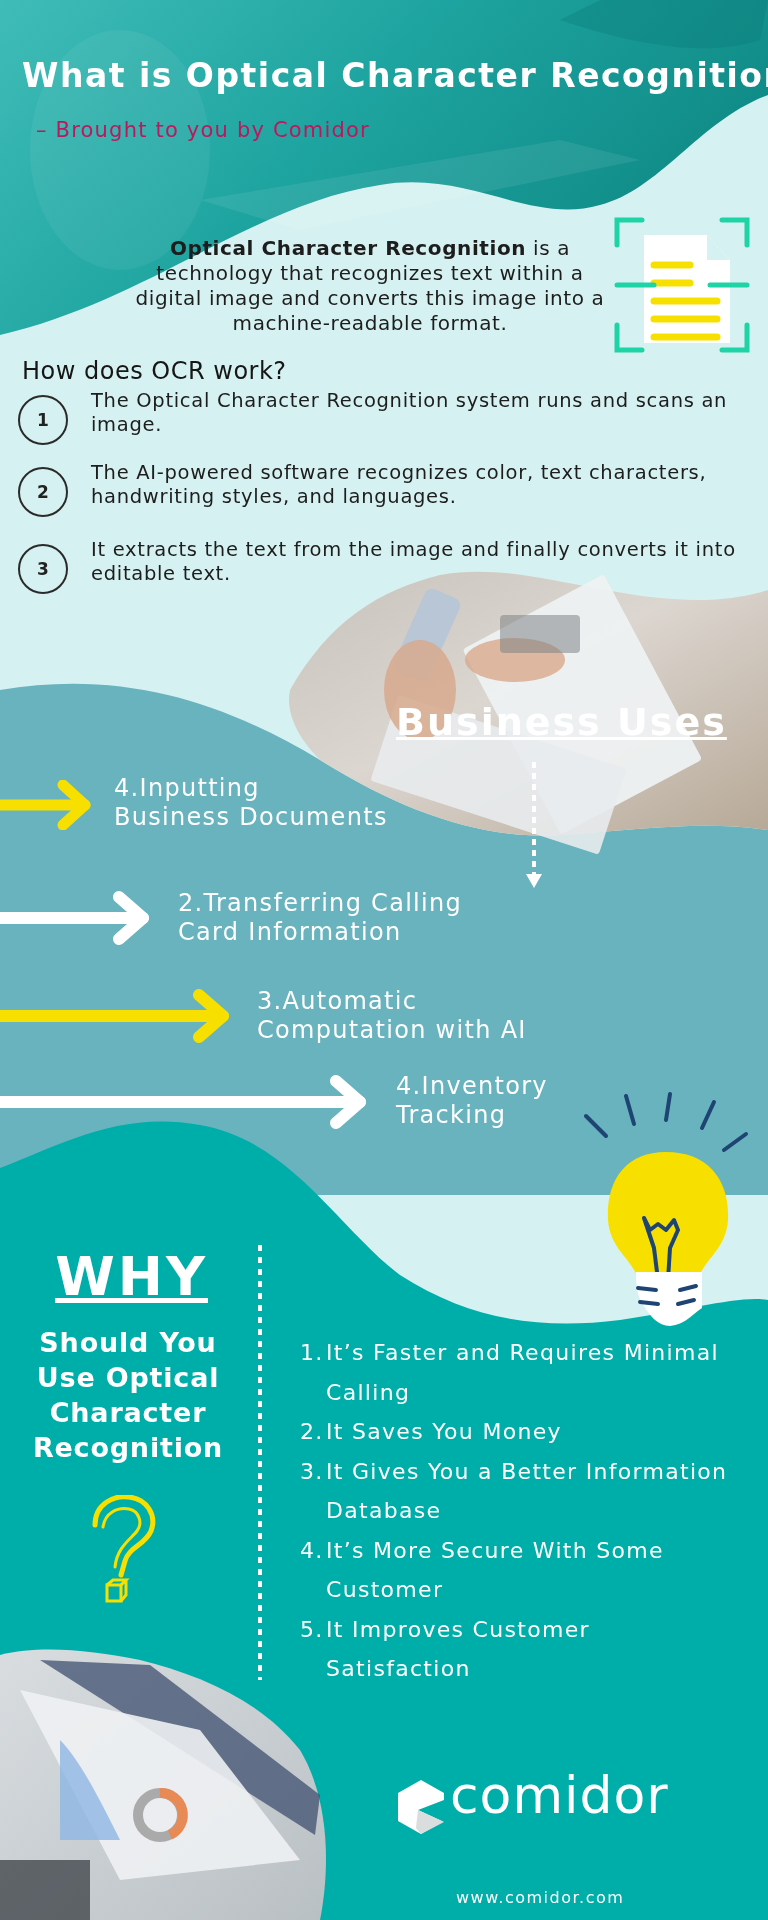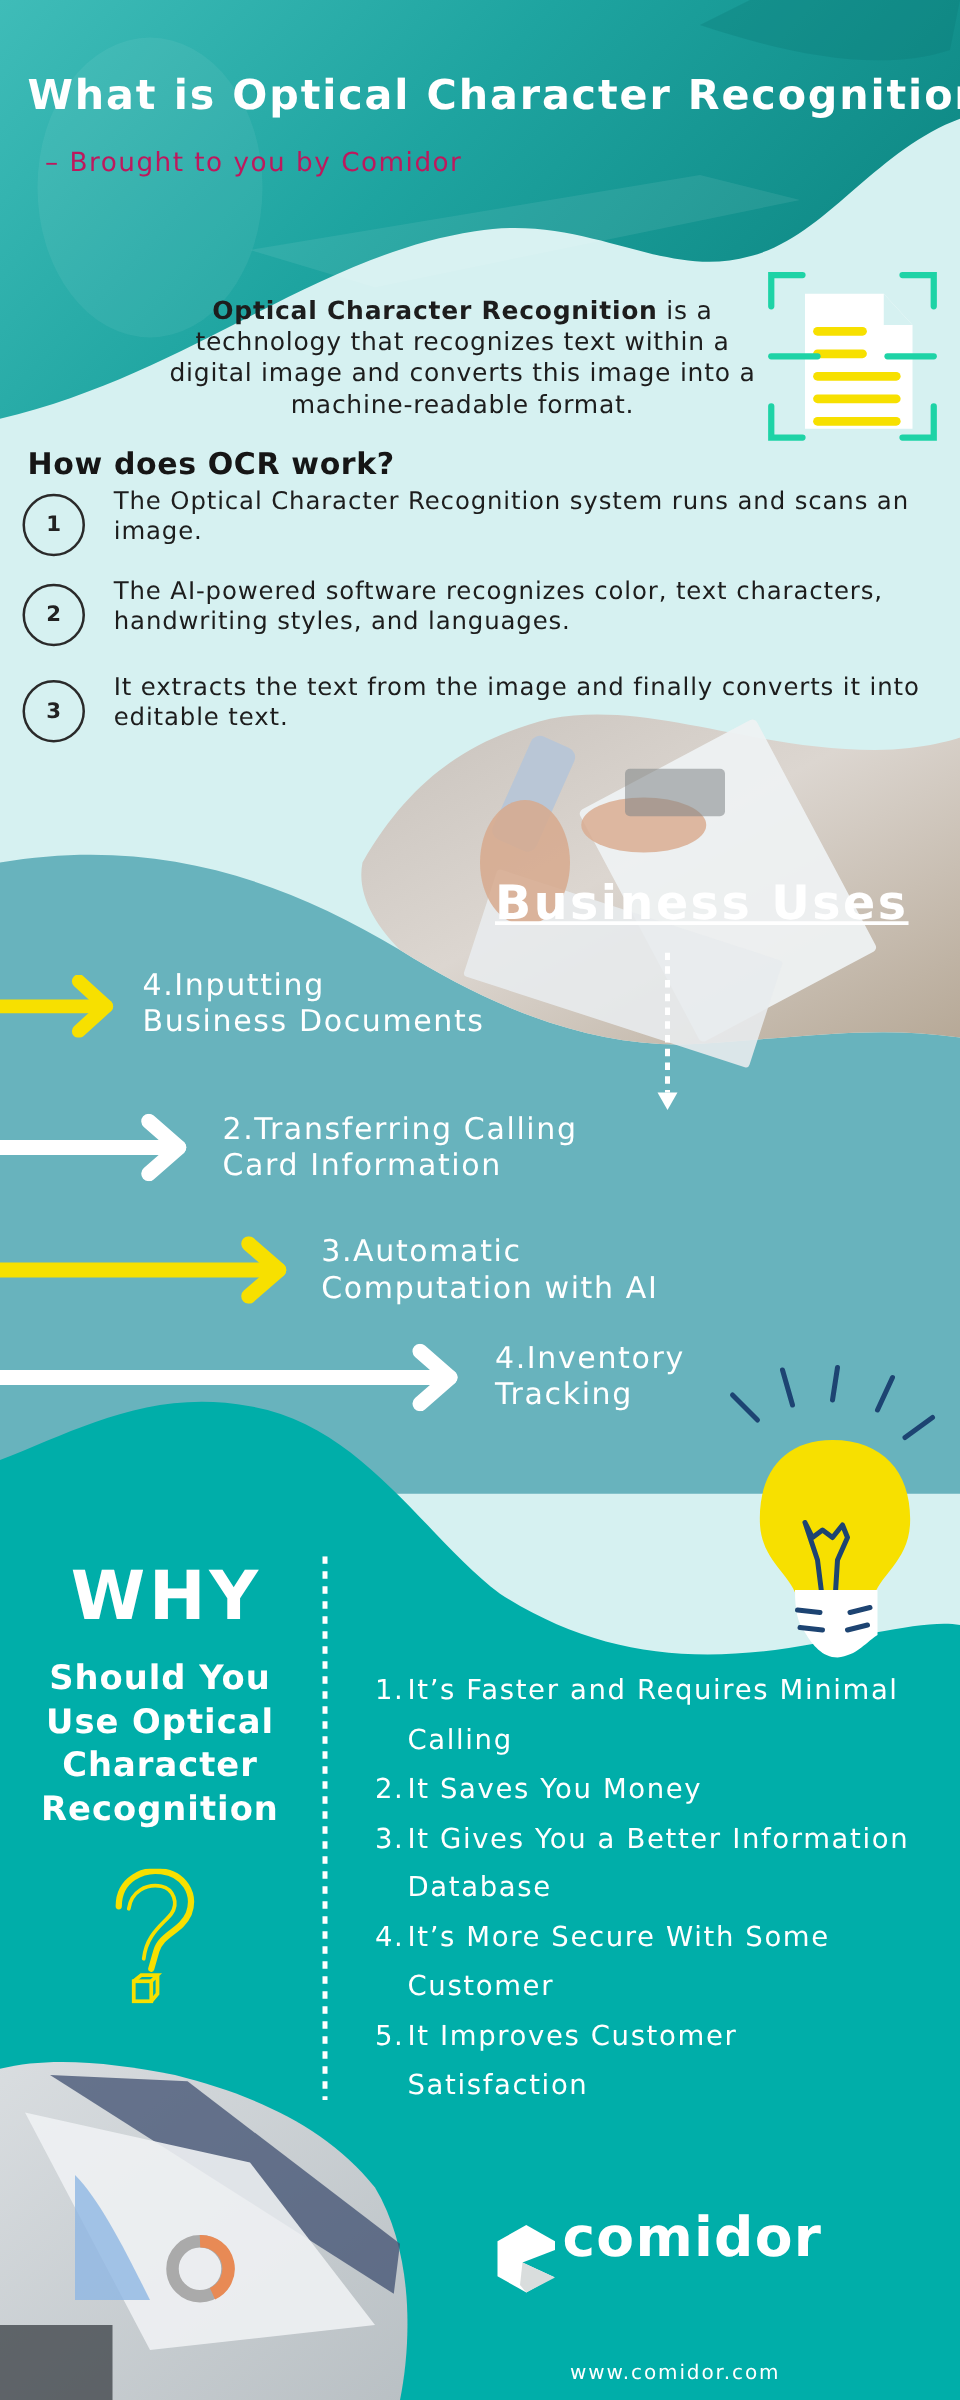--- a/index.html
+++ b/index.html
@@ -3,32 +3,32 @@
 <meta charset="utf-8">
 <style>
   html,body{margin:0;padding:0;}
   body{width:768px;height:1920px;position:relative;overflow:hidden;background:#d6f1f1;font-family:"DejaVu Sans","Liberation Sans",sans-serif;}
   .abs{position:absolute;}
   svg.bg{position:absolute;left:0;top:0;}
   .hdr-title{left:22px;top:56px;color:#fff;font-size:33px;font-weight:bold;letter-spacing:1.5px;white-space:nowrap;}
   .hdr-sub{left:36px;top:118px;color:#be185d;font-size:21px;letter-spacing:1.2px;white-space:nowrap;text-align:right;}
   .intro{left:130px;top:236px;width:480px;text-align:center;color:#1d1d1d;font-size:20px;line-height:25px;letter-spacing:.6px;}
   .intro b{font-weight:bold;}
-  .how-title{left:22px;top:357px;color:#161616;font-size:24px;font-weight:bold;letter-spacing:.5px;}
+  .how-title{left:22px;top:357px;color:#161616;font-size:24px;font-weight:normal;letter-spacing:.5px;}
   .step{left:18px;width:730px;height:60px;}
   .step-circle{position:absolute;left:0;top:0;width:50px;height:50px;border:2px solid #2a2a2a;border-radius:50%;display:flex;align-items:center;justify-content:center;font-size:17px;font-weight:bold;color:#222;box-sizing:border-box;}
   .step-text{position:absolute;left:73px;top:-6px;width:680px;color:#1d1d1d;font-size:19.5px;line-height:24px;letter-spacing:.7px;}
   .bu-title{left:396px;top:700px;color:#fff;font-size:38px;font-weight:bold;letter-spacing:2px;white-space:nowrap;text-decoration:underline;}
   .use-label{color:#fff;font-size:24px;line-height:29px;letter-spacing:1.3px;white-space:nowrap;}
-  .why-title{left:35px;top:1245px;width:196px;text-align:center;color:#fff;font-size:54px;font-weight:bold;letter-spacing:3px;}
+  .why-title{left:12px;top:1245px;width:196px;text-align:right;color:#fff;font-size:54px;font-weight:bold;letter-spacing:3px;text-decoration:underline;}
   .why-sub{left:22px;top:1325px;width:212px;text-align:center;color:#fff;font-size:27px;font-weight:bold;line-height:35px;letter-spacing:.8px;}
   .reason-list{left:300px;top:1333px;width:460px;}
   .reason{display:flex;color:#fff;font-size:22px;line-height:39.5px;letter-spacing:1.3px;}
   .reason .num{width:26px;flex:0 0 26px;}
-  .logo-text{left:450px;top:1765px;color:#fff;font-size:44px;font-weight:bold;letter-spacing:1px;text-align:center;}
+  .logo-text{left:450px;top:1765px;color:#fff;font-size:52px;font-weight:normal;letter-spacing:1px;text-align:center;}
   .site{left:456px;top:1888px;color:#fff;font-size:16px;letter-spacing:1.5px;}
 </style>
 </head>
 <body>
 
 <svg class="bg" width="768" height="1920" viewBox="0 0 768 1920">
   <defs>
     <linearGradient id="hdrGrad" x1="0" y1="0" x2="1" y2="0.4">
       <stop offset="0" stop-color="#3fbcb8"></stop>
       <stop offset="0.5" stop-color="#1ea4a0"></stop>

